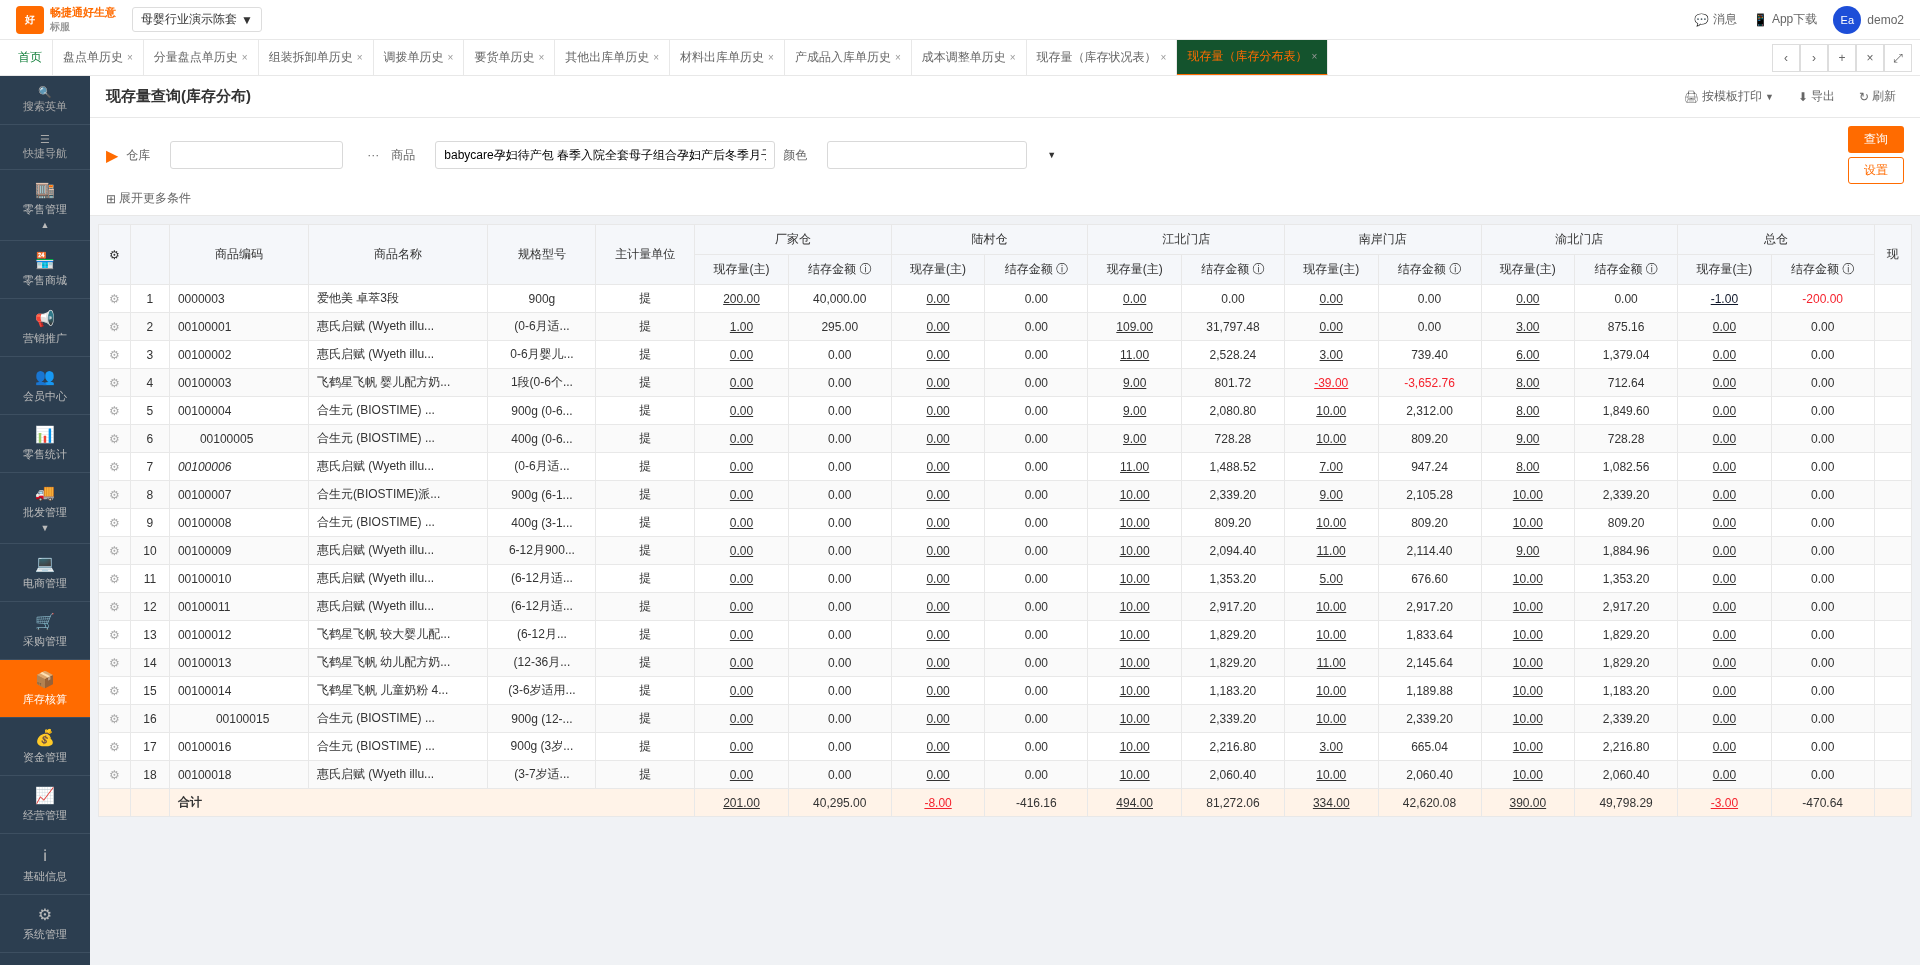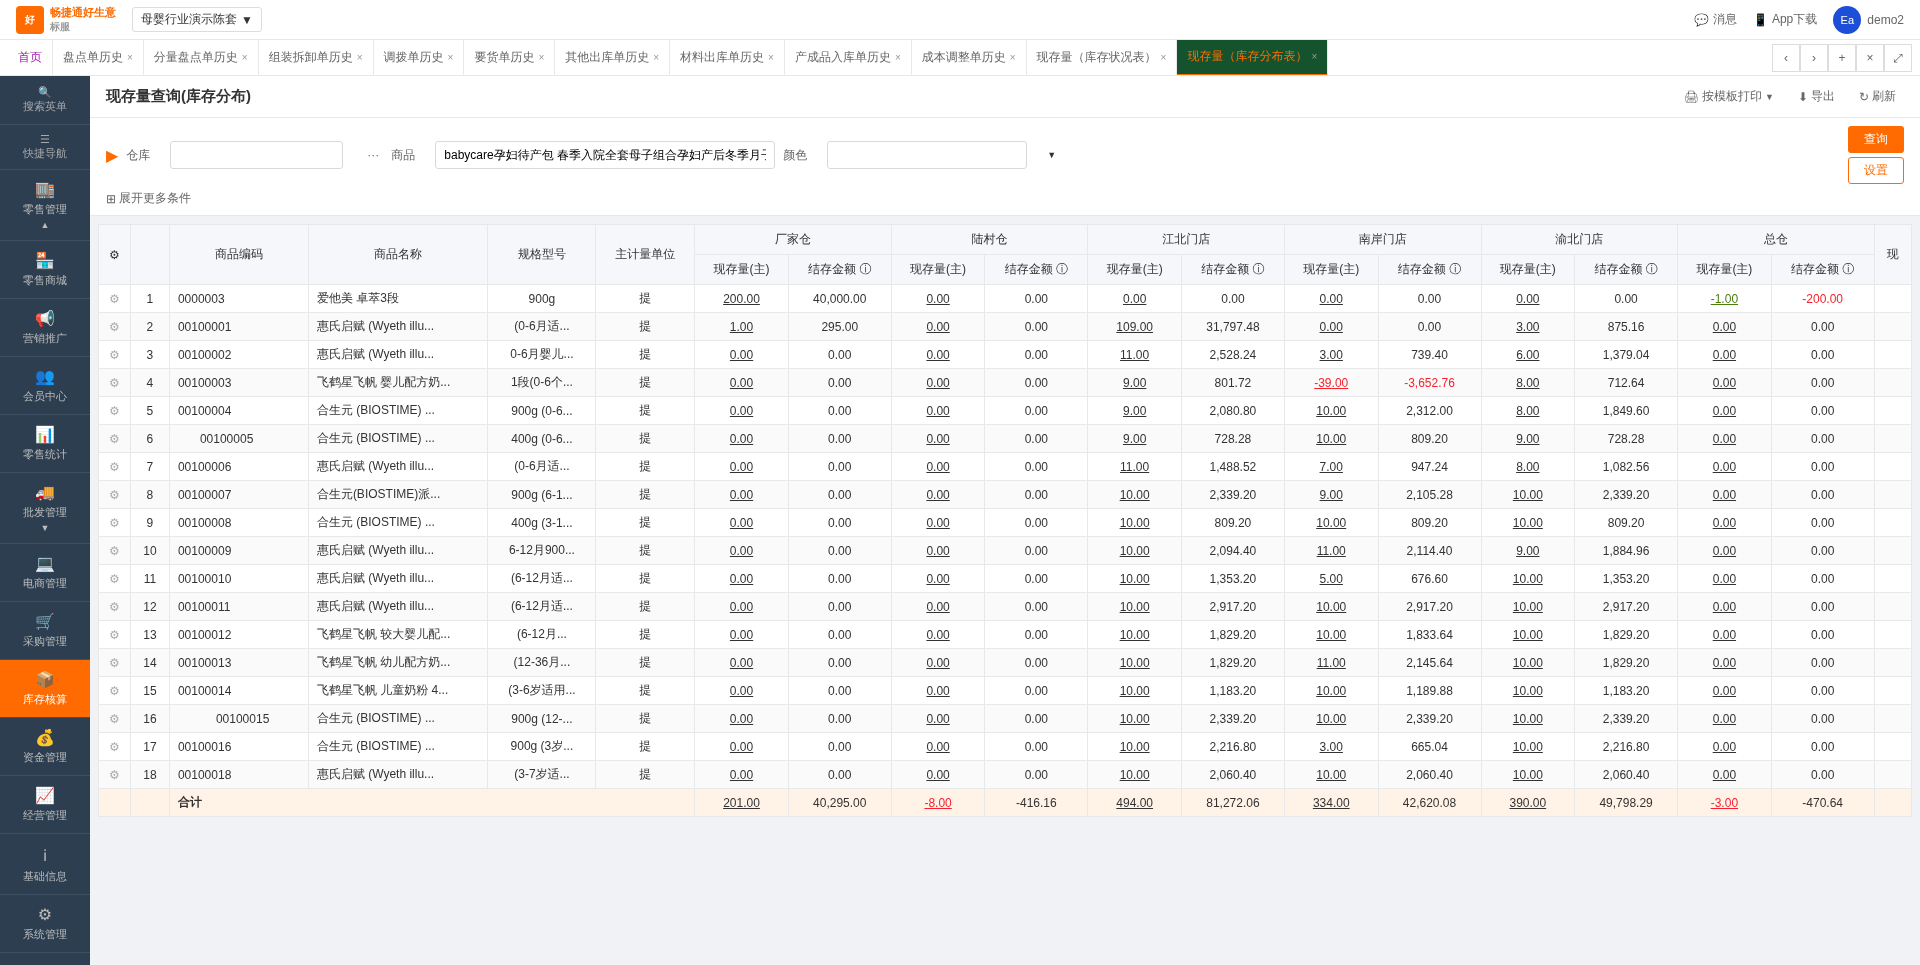--- a/index.html
+++ b/index.html
@@ -18,21 +18,21 @@
     .top-bar-right span { display: flex; align-items: center; gap: 4px; cursor: pointer; }
     .avatar { width: 28px; height: 28px; border-radius: 50%; background: #1d4ed8; display: flex; align-items: center; justify-content: center; color: white; font-size: 11px; }
 
     
     .tab-bar {
       display: flex; align-items: center; background: #fff;
       border-bottom: 1px solid #e8e8e8; height: 36px; padding: 0 8px;
       overflow: hidden;
     }
     .tab { display: flex; align-items: center; padding: 0 10px; height: 36px; font-size: 12px; color: #666; cursor: pointer; border-right: 1px solid #e8e8e8; white-space: nowrap; gap: 4px; flex-shrink: 0; }
-    .tab:first-child { color: #a21caf; }
+    .tab:first-child { color: #15803d; }
     .tab.active { color: #ff6b00; border-bottom: 2px solid #ff6b00; background: #14532d; }
     .tab .close-x { color: #999; font-size: 10px; cursor: pointer; }
     .tab-nav-btns { display: flex; margin-left: auto; }
     .tab-nav-btn { width: 28px; height: 28px; display: flex; align-items: center; justify-content: center; cursor: pointer; color: #666; border: 1px solid #ddd; background: #fff; }
 
     
     .main-layout { display: flex; height: calc(965px - 40px - 36px); }
 
     
     .sidebar { width: 90px; background: #2c3e50; height: 100%; display: flex; flex-direction: column; flex-shrink: 0; }
@@ -304,21 +304,21 @@
     <td class="underline">200.00</td>
     <td>40,000.00</td>
     <td class="underline">0.00</td>
     <td>0.00</td>
     <td class="underline">0.00</td>
     <td>0.00</td>
     <td class="underline">0.00</td>
     <td>0.00</td>
     <td class="underline">0.00</td>
     <td>0.00</td>
-    <td class="underline red" style="color:#4d7c0f;">-1.00</td>
+    <td class="underline red" style="color:#0f172a;">-1.00</td>
     <td style="color:#f5222d;">-200.00</td>
     <td></td>
   </tr>
             <tr>
     <td style="color:#aaa;">⚙</td>
     <td>2</td>
     <td style="text-align:left;">00100001</td>
     <td style="text-align:left;max-width:140px;overflow:hidden;white-space:nowrap;">惠氏启赋 (Wyeth illu...</td>
     <td>(0-6月适...</td>
     <td>提</td>
@@ -416,21 +416,21 @@
     <td>809.20</td>
     <td class="underline">9.00</td>
     <td>728.28</td>
     <td class="underline">0.00</td>
     <td>0.00</td>
     <td></td>
   </tr>
             <tr>
     <td style="color:#aaa;">⚙</td>
     <td>7</td>
-    <td style="text-align:left;">00100006</td>
+    <td style="text-align:left;font-style:italic;">00100006</td>
     <td style="text-align:left;max-width:140px;overflow:hidden;white-space:nowrap;">惠氏启赋 (Wyeth illu...</td>
     <td>(0-6月适...</td>
     <td>提</td>
     <td class="underline">0.00</td>
     <td>0.00</td>
     <td class="underline">0.00</td>
     <td>0.00</td>
     <td class="underline">11.00</td>
     <td>1,488.52</td>
     <td class="underline">7.00</td>

